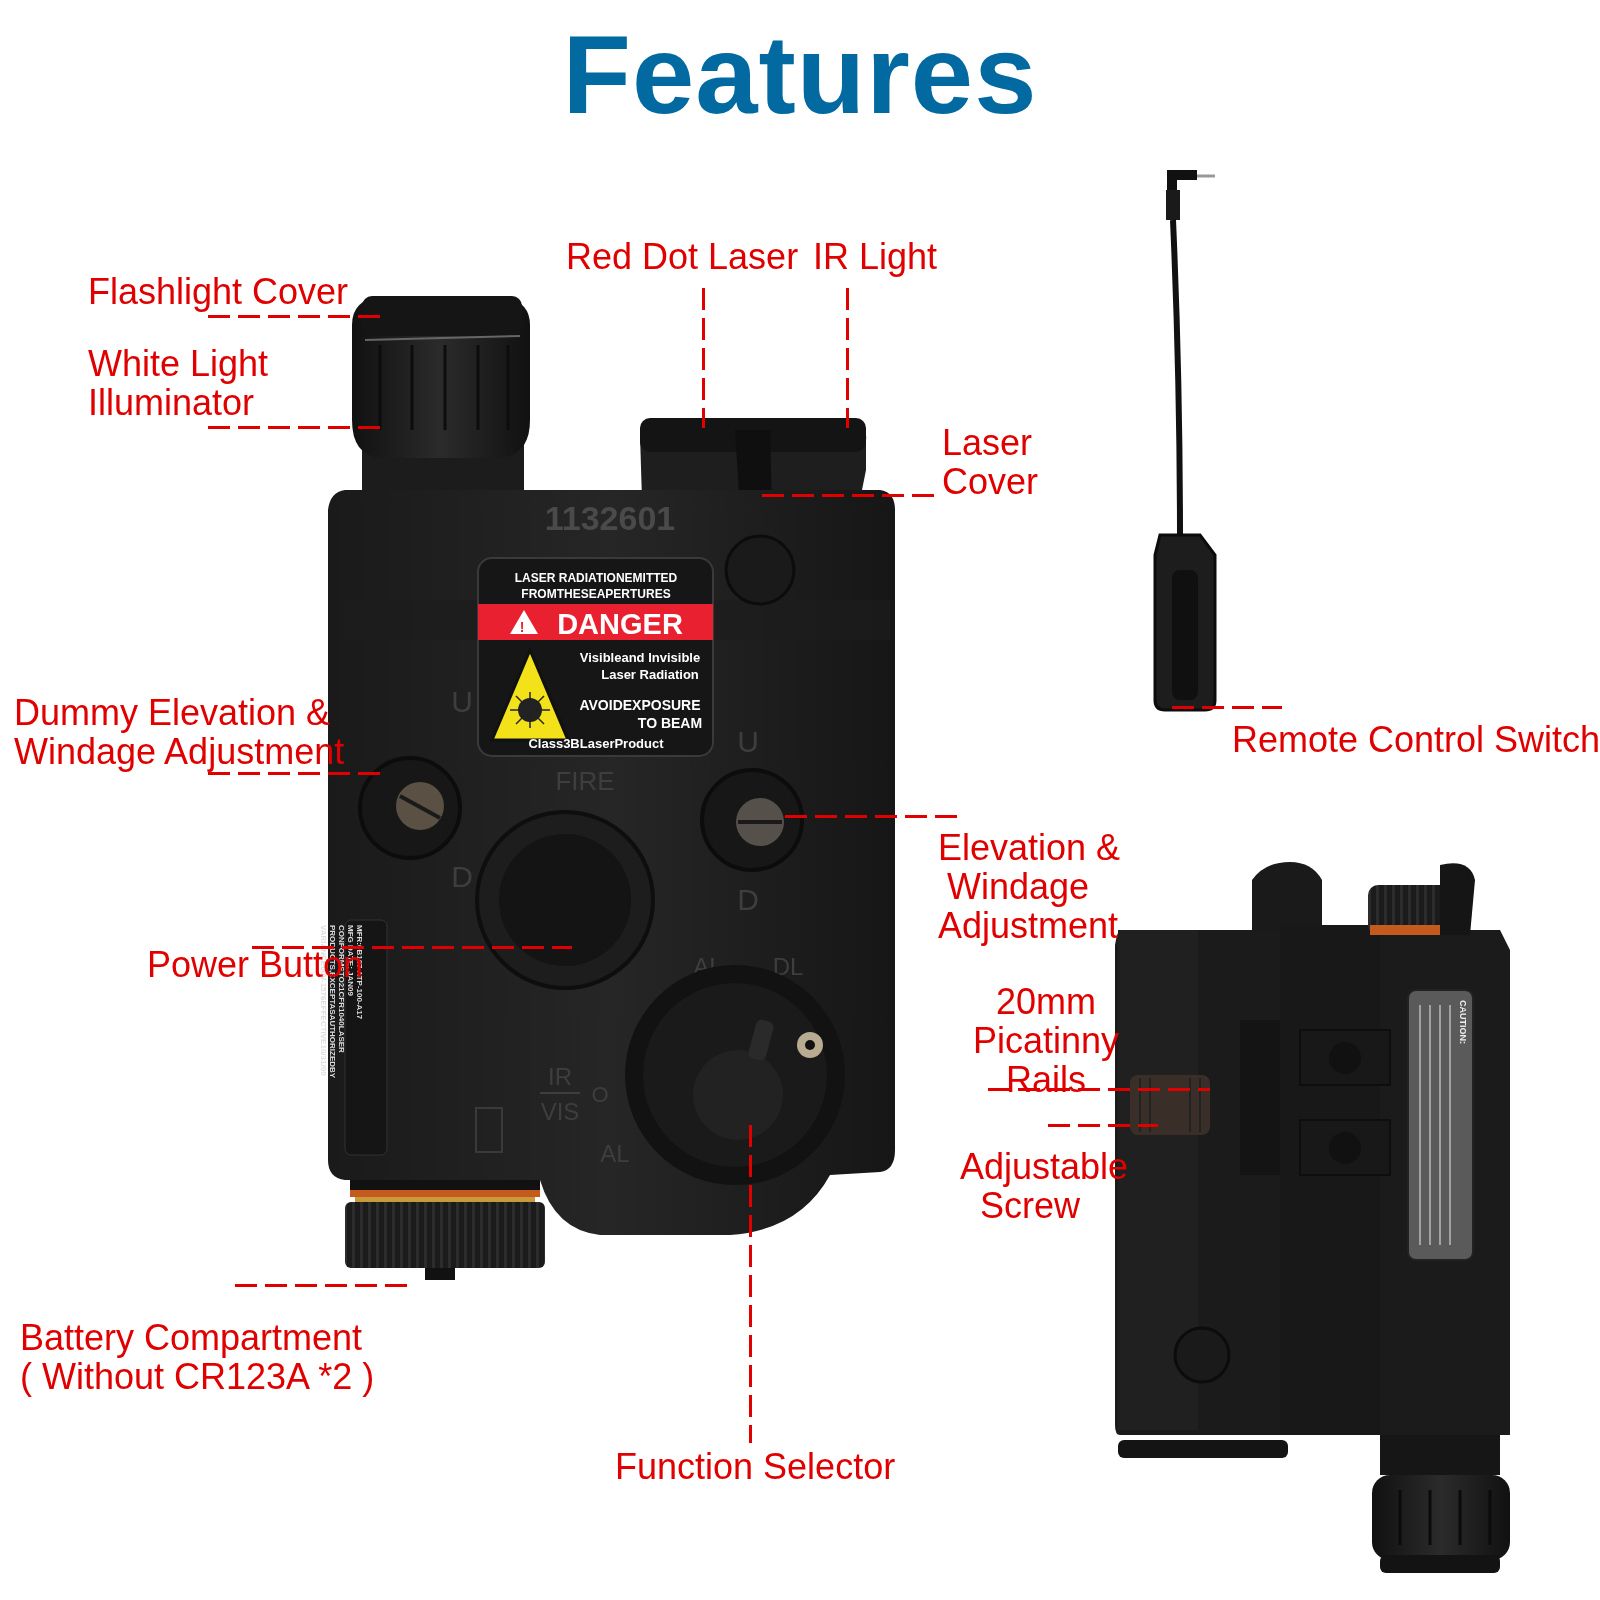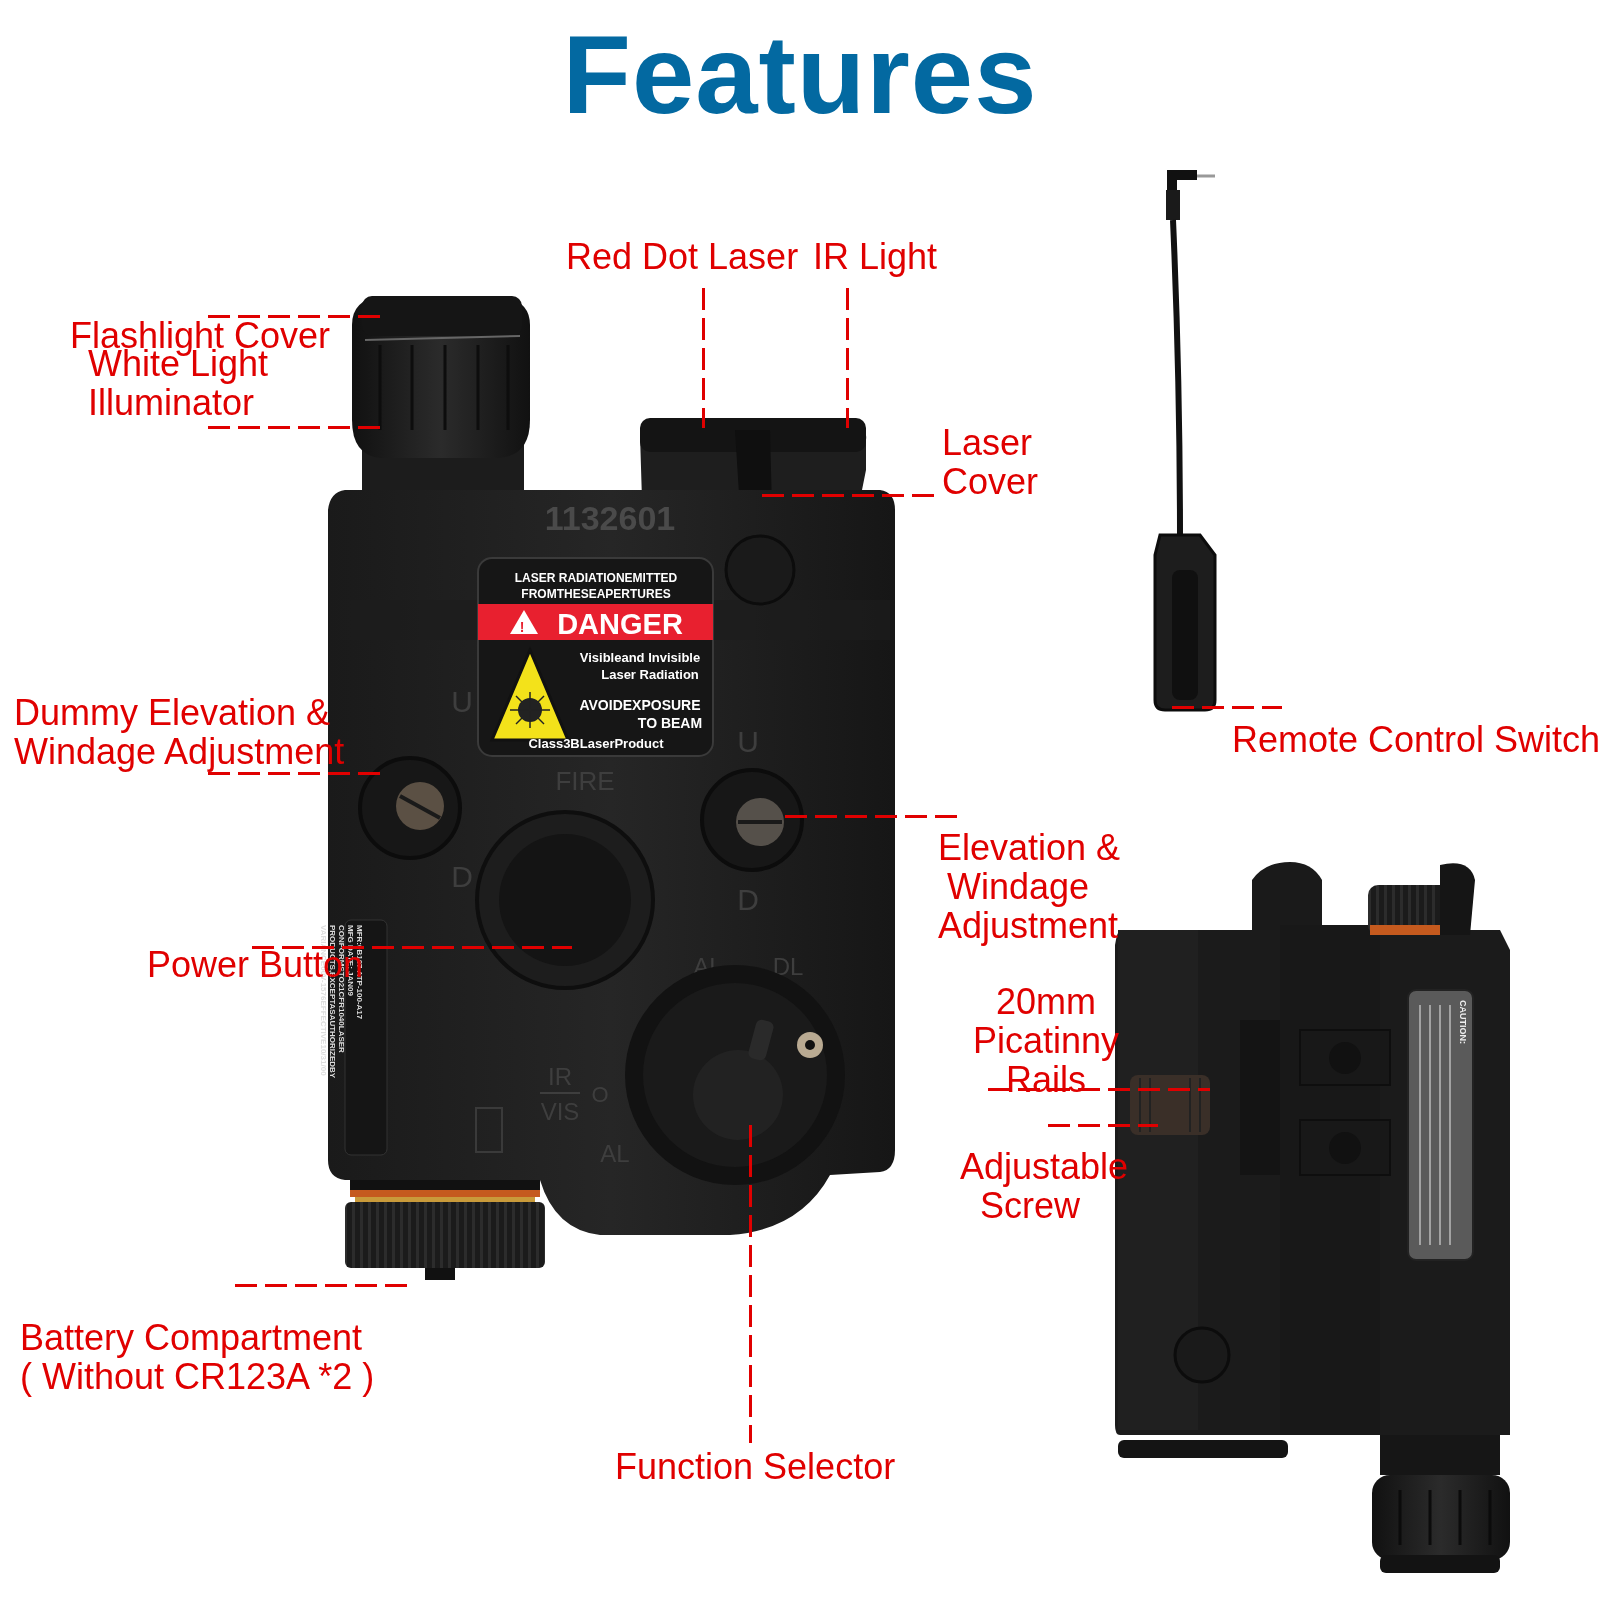--- a/index.html
+++ b/index.html
@@ -193,21 +193,21 @@
 <div class="hdash" style="left:762px;top:494px;width:174px;"></div>
 <div class="hdash" style="left:1172px;top:706px;width:110px;"></div>
 <div class="hdash" style="left:208px;top:772px;width:176px;"></div>
 <div class="hdash" style="left:785px;top:815px;width:172px;"></div>
 <div class="hdash" style="left:252px;top:946px;width:320px;"></div>
 <div class="hdash" style="left:988px;top:1088px;width:222px;"></div>
 <div class="hdash" style="left:1048px;top:1124px;width:110px;"></div>
 <div class="hdash" style="left:235px;top:1284px;width:180px;"></div>
 <div class="vdash" style="left:749px;top:1125px;height:318px;"></div>
 
-<div class="lbl" style="left:70px;top:272px;margin-top:44px;">Flashlight Cover</div>
+<div class="lbl" style="left:88px;top:272px;">Flashlight Cover</div>
 <div class="lbl" style="left:88px;top:344px;">White Light
 Illuminator</div>
 <div class="lbl" style="left:566px;top:237px;">Red Dot Laser</div>
 <div class="lbl" style="left:813px;top:237px;">IR Light</div>
 <div class="lbl" style="left:942px;top:423px;">Laser
 Cover</div>
 <div class="lbl" style="left:1232px;top:720px;">Remote Control Switch</div>
 <div class="lbl" style="left:14px;top:693px;">Dummy Elevation &amp;
 Windage Adjustment</div>
 <div class="lbl ctr" style="left:938px;top:816px;width:160px;">Elevation &amp;

